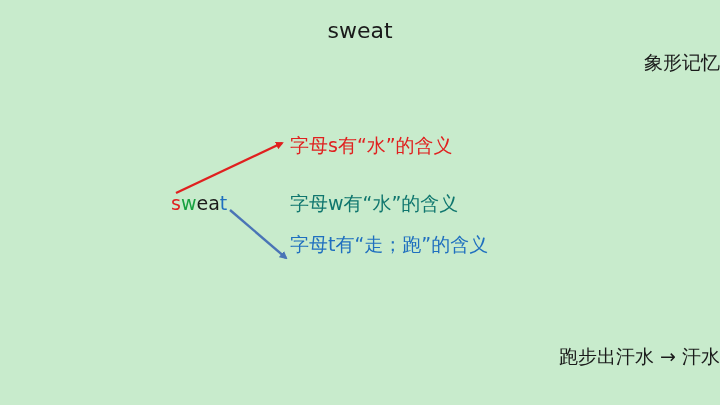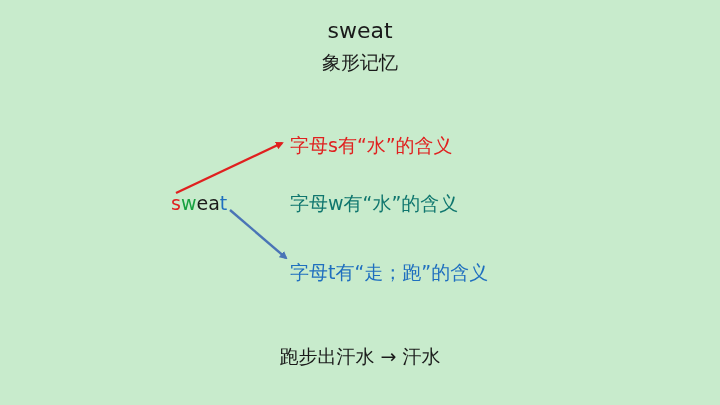--- a/index.html
+++ b/index.html
@@ -4,27 +4,27 @@
 <style>
   html, body { margin: 0; padding: 0; }
   body {
     width: 720px; height: 405px; overflow: hidden;
     background: #c8ebcc;
     position: relative;
     font-family: "DejaVu Sans", "Liberation Sans", sans-serif;
   }
   .abs { position: absolute; white-space: nowrap; }
   .title { left: 0; width: 720px; text-align: center; top: 18px; font-size: 22px; color: #1a1a1a; }
-  .subtitle { left: 0; width: 720px; text-align: center; top: 50px; font-size: 19px; color: #1a1a1a; }
+  .subtitle { left: 0; width: 720px; text-align: right; top: 50px; font-size: 19px; color: #1a1a1a; }
   .word { left: 171px; top: 192px; font-size: 19px; }
   .meaning { font-size: 19px; left: 290px; }
   .m1 { top: 133px; }
   .m2 { top: 191px; }
-  .m3 { top: 260px; }
-  .footer { left: 0; width: 720px; text-align: center; top: 344px; font-size: 19px; color: #1a1a1a; }
+  .m3 { top: 232px; }
+  .footer { left: 0; width: 720px; text-align: right; top: 344px; font-size: 19px; color: #1a1a1a; }
   svg.arrows { position: absolute; left: 0; top: 0; }
 </style>
 </head>
 <body>
 
 <div class="abs title">sweat</div>
 <div class="abs subtitle">象形记忆</div>
 
 <svg class="arrows" width="720" height="405">
   <defs>

